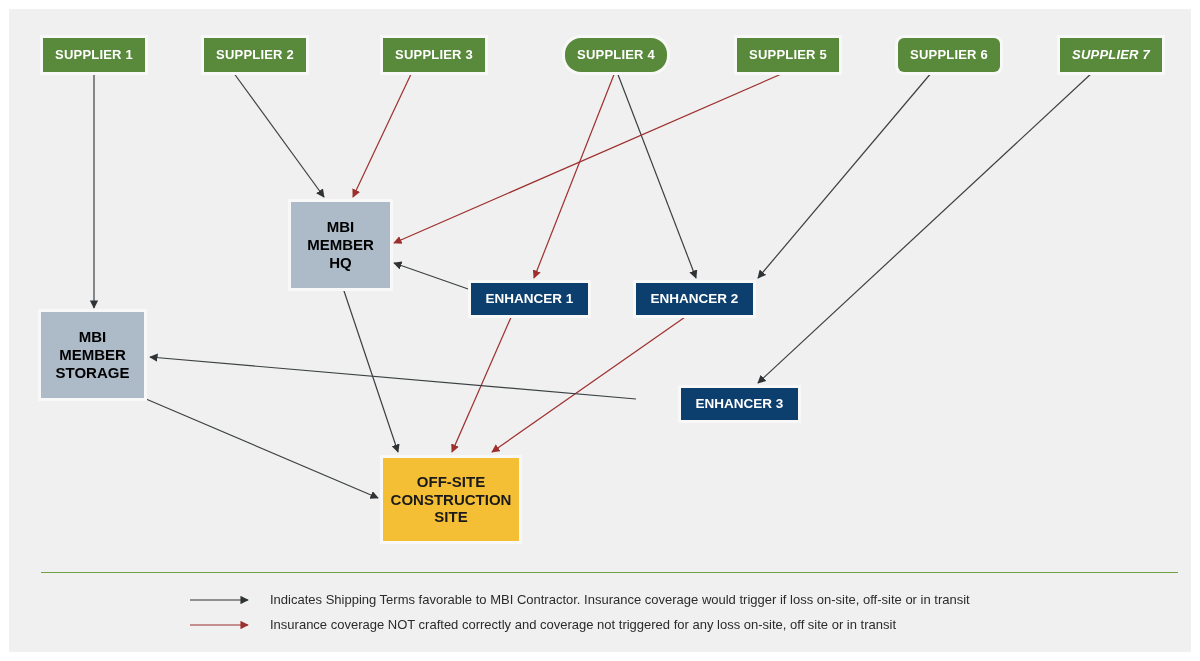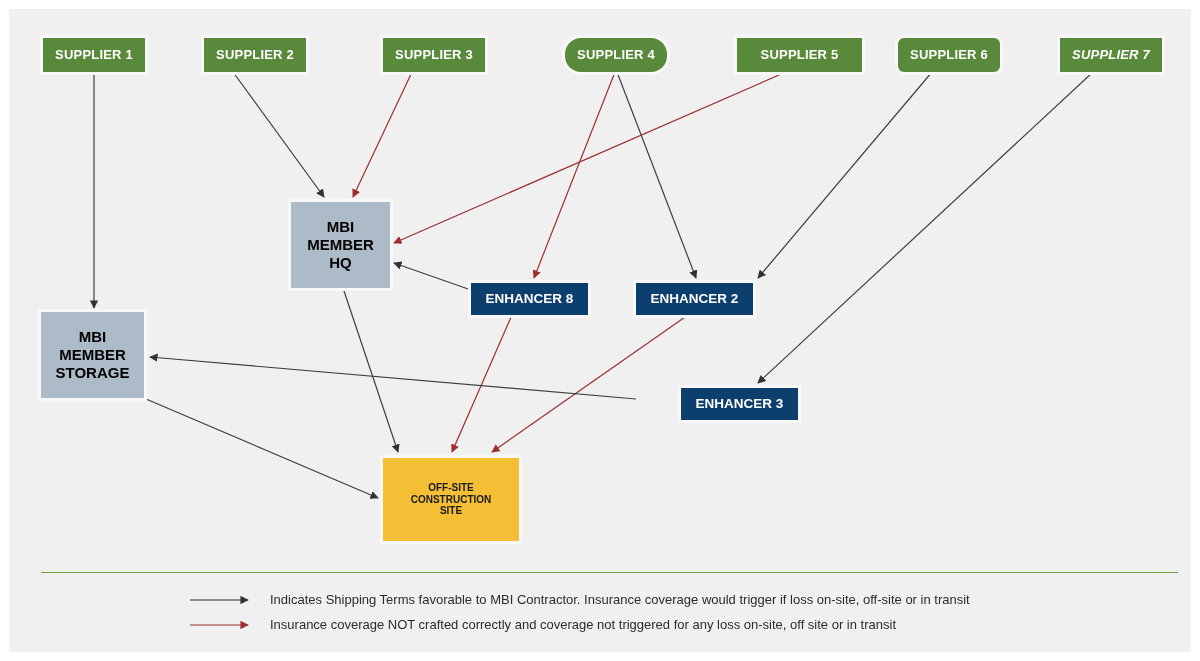--- a/index.html
+++ b/index.html
@@ -55,21 +55,21 @@
   .node-enhancer {
     background: #0d3f6e;
     color: #ffffff;
     font-size: 13.5px;
     font-weight: bold;
     height: 32px;
   }
   .node-site {
     background: #f5bf35;
     color: #1a1a1a;
-    font-size: 10px;
+    font-size: 15px;
     font-weight: bold;
   }
   svg#edges {
     position: absolute;
     left: 0;
     top: 0;
     width: 1200px;
     height: 661px;
     z-index: 2;
     pointer-events: none;
@@ -140,37 +140,37 @@
       </div>
       <div class="node node-supplier" style="left: 204px; top: 38px; width: 102px; height: 34px;">
         <span class="label">SUPPLIER 2</span>
       </div>
       <div class="node node-supplier" style="left: 383px; top: 38px; width: 102px; height: 34px;">
         <span class="label">SUPPLIER 3</span>
       </div>
       <div class="node node-supplier" style="left: 565px; top: 38px; width: 102px; height: 34px; border-radius: 16px;">
         <span class="label">SUPPLIER 4</span>
       </div>
-      <div class="node node-supplier" style="left: 737px; top: 38px; width: 125px; height: 34px;">
+      <div class="node node-supplier" style="left: 737px; top: 38px; width: 102px; height: 34px;">
         <span class="label">SUPPLIER 5</span>
       </div>
       <div class="node node-supplier" style="left: 898px; top: 38px; width: 102px; height: 34px; border-radius: 6px;">
         <span class="label">SUPPLIER 6</span>
       </div>
       <div class="node node-supplier" style="left: 1060px; top: 38px; width: 102px; height: 34px; font-style: italic;">
         <span class="label">SUPPLIER 7</span>
       </div>
       <div class="node node-hq" style="left: 291px; top: 202px; width: 99px; height: 86px;">
         <span class="label">MBI<br>MEMBER<br>HQ</span>
       </div>
       <div class="node node-hq" style="left: 41px; top: 312px; width: 103px; height: 86px;">
         <span class="label">MBI<br>MEMBER<br>STORAGE</span>
       </div>
       <div class="node node-enhancer" style="left: 471px; top: 283px; width: 117px; height: 32px;">
-        <span class="label">ENHANCER 8</span>
+        <span class="label">ENHANCER 1</span>
       </div>
       <div class="node node-enhancer" style="left: 636px; top: 283px; width: 117px; height: 32px;">
         <span class="label">ENHANCER 2</span>
       </div>
       <div class="node node-enhancer" style="left: 636px; top: 388px; width: 117px; height: 32px; margin-left: 45px;">
         <span class="label">ENHANCER 3</span>
       </div>
       <div class="node node-site" style="left: 383px; top: 458px; width: 136px; height: 83px;">
         <span class="label">OFF-SITE<br>CONSTRUCTION<br>SITE</span>
       </div>

